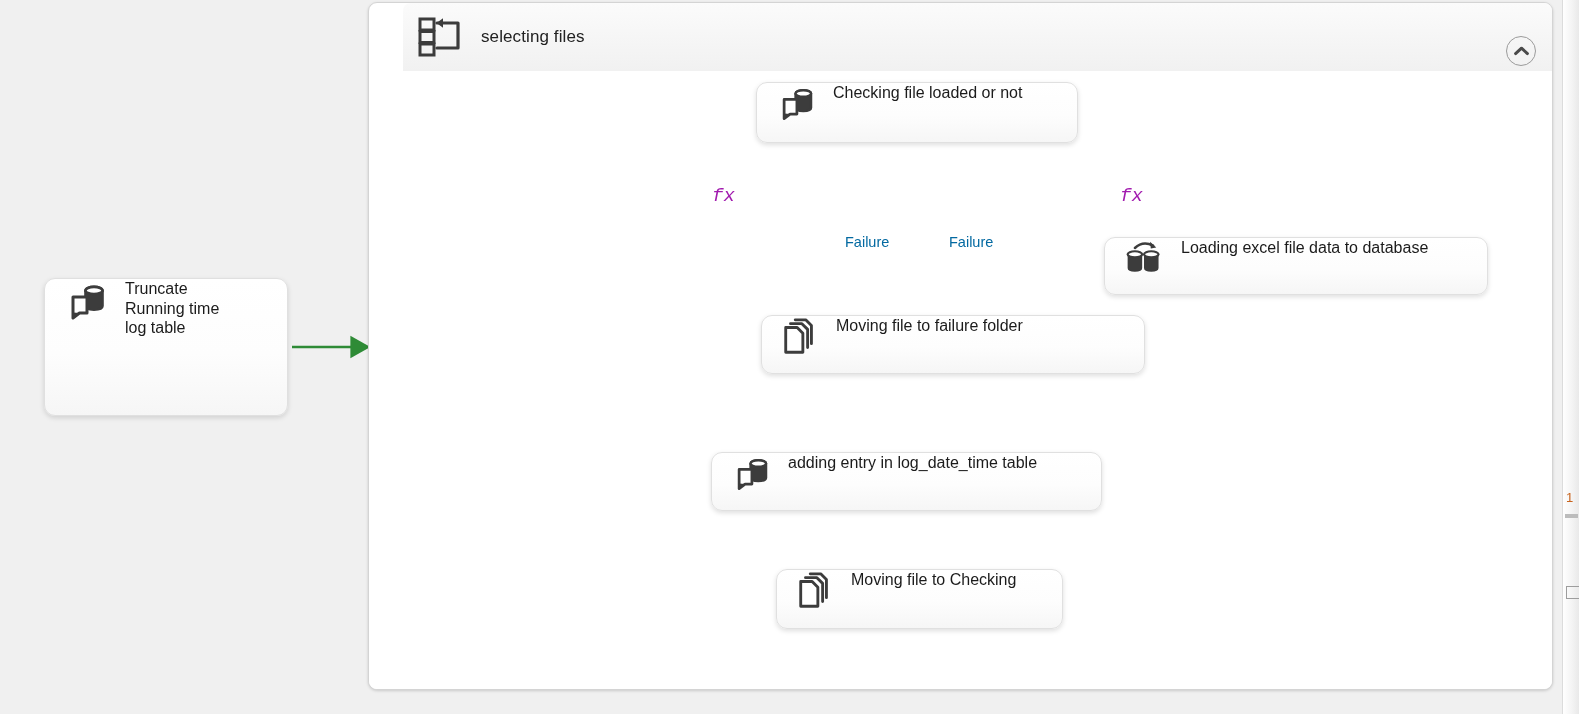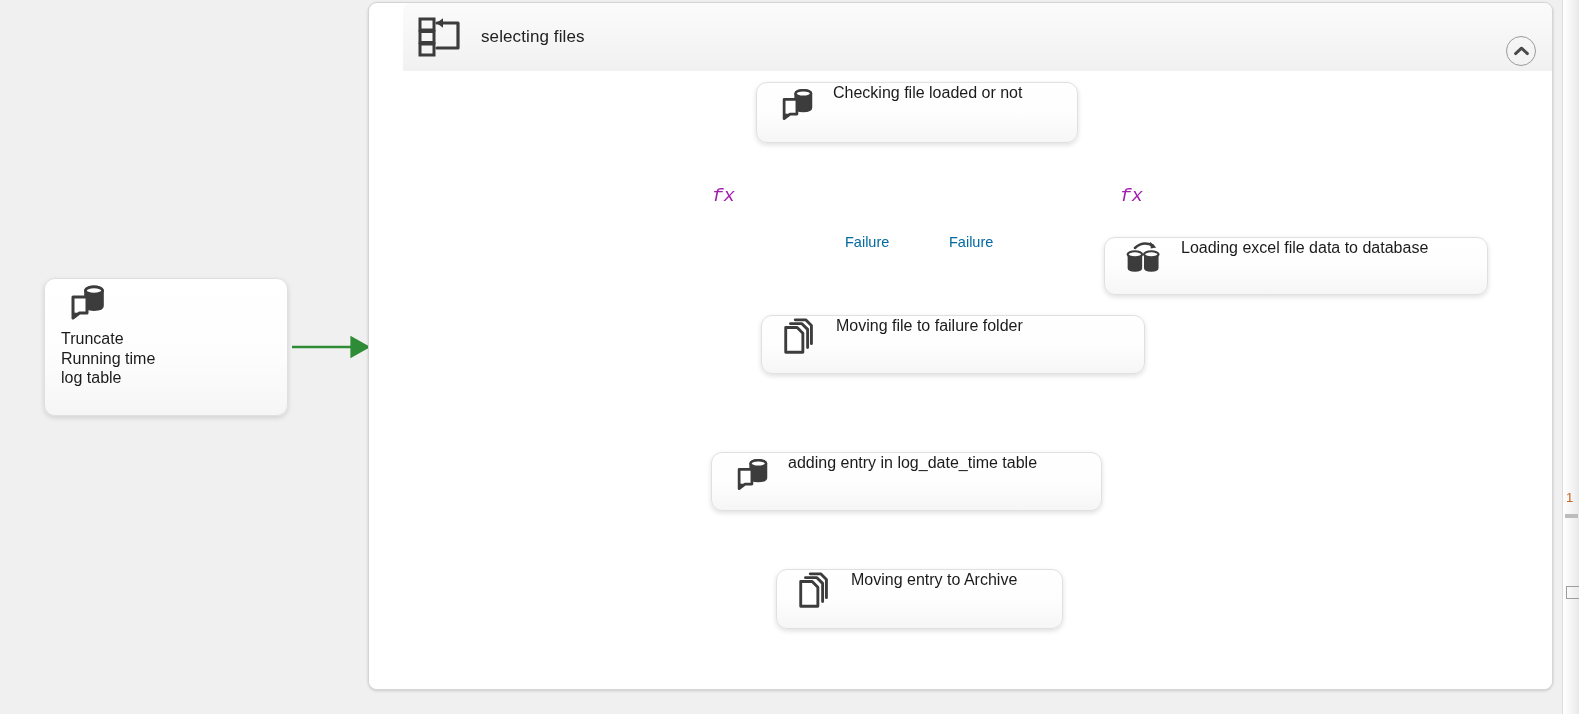--- a/index.html
+++ b/index.html
@@ -59,21 +59,21 @@
     display:flex;align-items:flex-start;
     box-sizing:border-box;
     cursor:pointer;
   }
   .node .nicon{flex:0 0 auto;display:block;margin-left:18px;}
   .node .nlabel{
     font-size:16px;color:#1b1b1b;margin-left:16px;margin-right:18px;
     line-height:1.22;white-space:pre-line;
   }
 
-  #n-truncate{left:44px;top:278px;width:244px;height:138px;flex-direction:column;}
+  #n-truncate{left:44px;top:278px;width:244px;height:138px;}
   #n-truncate .nlabel{font-size:16px;}
   #n-check   {left:756px;top:82px; width:322px;height:61px;}
   #n-loaddata{left:429px;top:229px;width:313px;height:58px;}
   #n-loadexcel{left:1104px;top:229px;width:384px;height:58px;margin-top:8px;}
   #n-failure {left:761px;top:315px;width:384px;height:59px;}
   #n-log     {left:711px;top:452px;width:391px;height:59px;}
   #n-archive {left:776px;top:569px;width:287px;height:60px;}
 
   
   #wires{position:absolute;left:0;top:0;width:1579px;height:714px;pointer-events:none;}
@@ -229,21 +229,21 @@
   </div>
 
   <div class="node" id="n-archive">
     <span class="nicon">
       <svg width="40" height="42" viewBox="0 0 42 44" xmlns="http://www.w3.org/2000/svg">
         <path d="M16,4 L27,4 L33,10 L33,29" fill="none" stroke="#3c3c3c" stroke-width="3" stroke-linejoin="round" stroke-linecap="round"></path>
         <path d="M11,8 L23,8 L29,14 L29,33" fill="none" stroke="#3c3c3c" stroke-width="3" stroke-linejoin="round" stroke-linecap="round"></path>
         <path d="M6,12 L18,12 L24,18 L24,38 L6,38 Z" fill="#fff" stroke="#3c3c3c" stroke-width="3" stroke-linejoin="round"></path>
       </svg>
     </span>
-    <span class="nlabel">Moving entry to Archive</span>
+    <span class="nlabel">Moving file to Checking</span>
   </div>
 
   <span class="fx-label" id="fx-left">fx</span>
   <span class="fx-label" id="fx-right">fx</span>
   <span class="edge-label" id="lbl-fail-left">Failure</span>
   <span class="edge-label" id="lbl-fail-right">Failure</span>
 
   <div class="right-panel">
     <span class="rp-num">1</span>
     <span class="rp-bar"></span>

